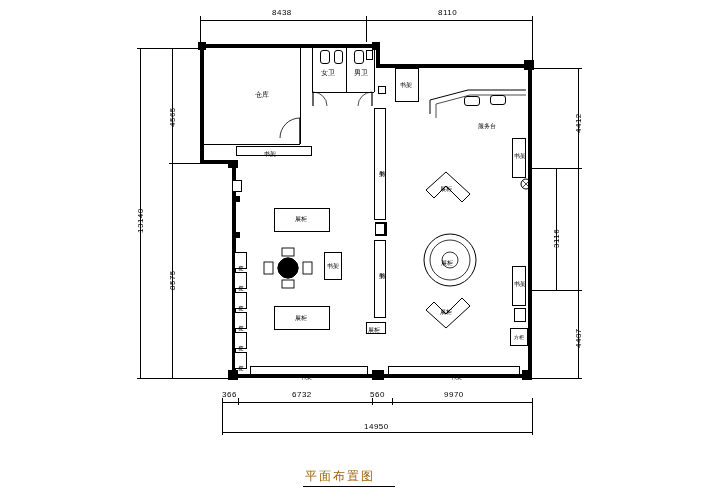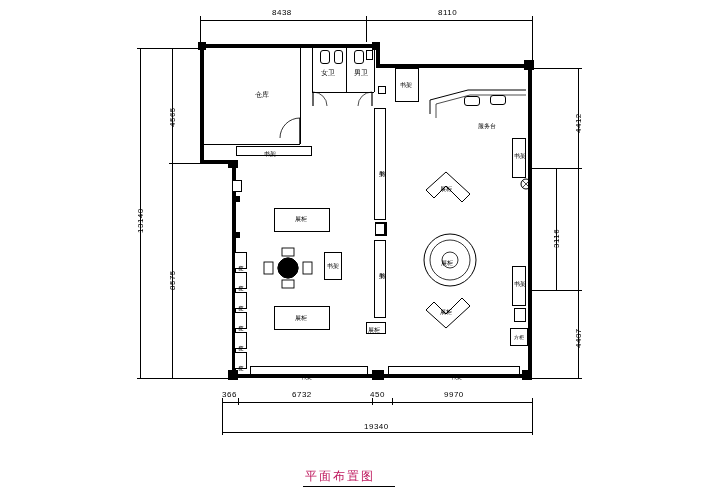--- a/index.html
+++ b/index.html
@@ -15,21 +15,21 @@
   .dimtext{position:absolute;font-size:8px;color:#000;letter-spacing:.5px;white-space:nowrap;}
   .dimtext.vert{transform-origin:0 0;transform:rotate(-90deg);}
   
   .wall{position:absolute;background:#000;}
   .thinwall{position:absolute;background:#000;}
   .lbl{position:absolute;font-size:7px;color:#000;white-space:nowrap;text-align:center;}
   .lblbox{position:absolute;font-size:6px;color:#000;white-space:nowrap;border:1px solid #000;background:#fff;padding:0 1px;box-sizing:border-box;text-align:center;line-height:9px;}
   .furn{position:absolute;border:1px solid #000;box-sizing:border-box;background:#fff;}
   .furn-lbl{position:absolute;font-size:6px;color:#000;white-space:nowrap;}
   .blk{position:absolute;background:#000;}
-  .title{position:absolute;font-size:12px;color:#be185d;letter-spacing:2px;}
+  .title{position:absolute;font-size:12px;color:#a16207;letter-spacing:2px;}
   .titlerule{position:absolute;background:#000;height:1px;}
   svg{display:block;overflow:visible;}
 </style>
 </head>
 <body>
 
 <div id="stage">
 
   <div class="dimline h1" style="left:200px;top:20px;width:332px;"></div>
   <div class="tick" style="left:200px;top:16px;"></div>
@@ -76,29 +76,29 @@
   <div class="dimline h1" style="left:532px;top:378px;width:46px;"></div>
 
   <div class="dimline h1" style="left:222px;top:402px;width:310px;"></div>
   <div class="tick" style="left:222px;top:398px;"></div>
   <div class="tick" style="left:238px;top:398px;"></div>
   <div class="tick" style="left:372px;top:398px;"></div>
   <div class="tick" style="left:392px;top:398px;"></div>
   <div class="tick" style="left:532px;top:398px;"></div>
   <div class="dimtext" style="left:222px;top:390px;">366</div>
   <div class="dimtext" style="left:292px;top:390px;">6732</div>
-  <div class="dimtext" style="left:370px;top:390px;">450</div>
+  <div class="dimtext" style="left:370px;top:390px;">560</div>
   <div class="dimtext" style="left:444px;top:390px;">9970</div>
 
   <div class="dimline h1" style="left:222px;top:432px;width:310px;"></div>
   <div class="tick" style="left:222px;top:428px;"></div>
   <div class="tick" style="left:532px;top:428px;"></div>
   <div class="dimline v1" style="left:222px;top:402px;height:30px;"></div>
   <div class="dimline v1" style="left:532px;top:402px;height:30px;"></div>
-  <div class="dimtext" style="left:364px;top:422px;">19340</div>
+  <div class="dimtext" style="left:364px;top:422px;">14950</div>
 
   <div class="wall" style="left:200px;top:44px;width:176px;height:4px;"></div>
   <div class="wall" style="left:376px;top:44px;width:4px;height:24px;"></div>
   <div class="wall" style="left:376px;top:64px;width:156px;height:4px;"></div>
 
   <div class="wall" style="left:528px;top:64px;width:4px;height:314px;"></div>
 
   <div class="wall" style="left:232px;top:374px;width:300px;height:4px;"></div>
 
   <div class="wall" style="left:232px;top:163px;width:4px;height:215px;"></div>

